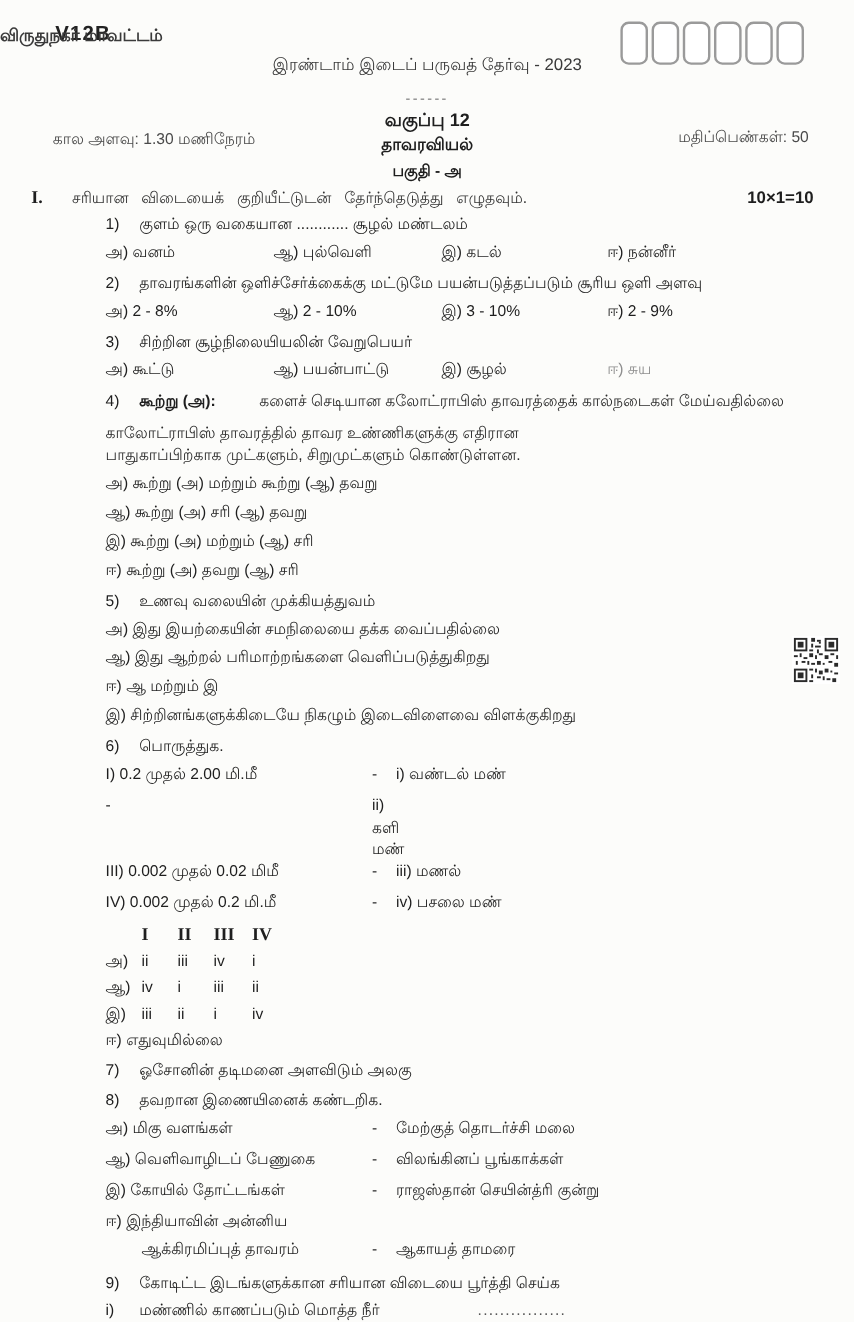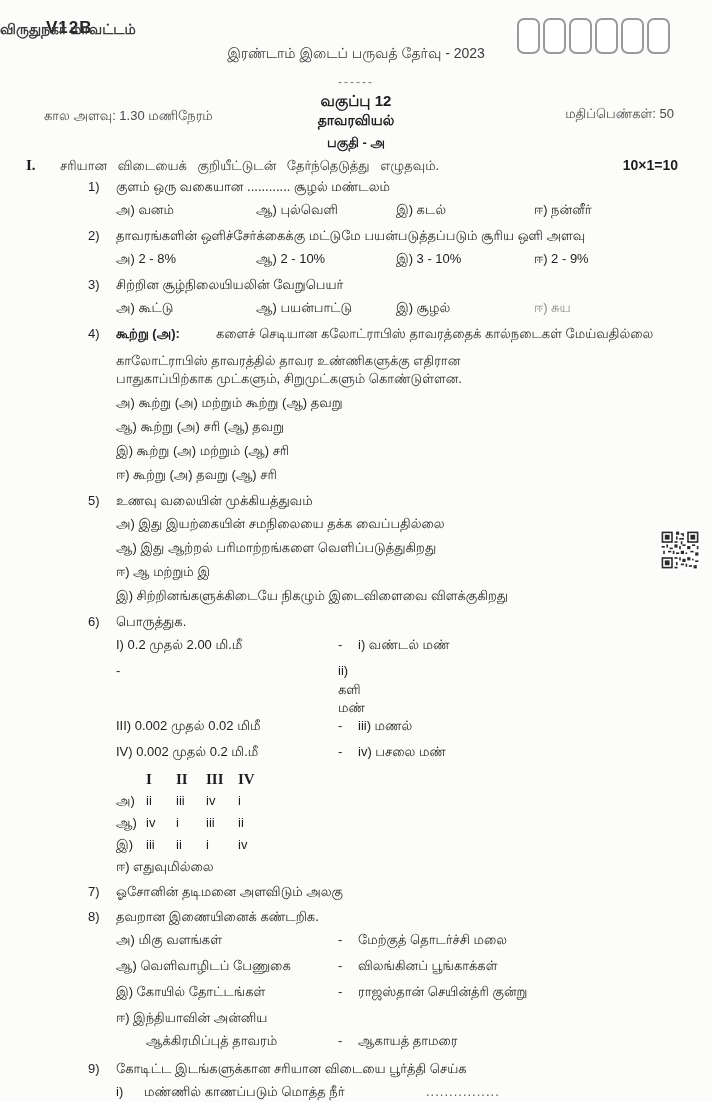--- a/index.html
+++ b/index.html
@@ -25,21 +25,21 @@
   .sec-line { position:absolute; left:26px; right:34px; top:155px; display:flex; align-items:baseline; }
   .sec-numeral { font-weight:700; font-size:15px; width:34px; font-family:"Liberation Serif",serif; }
   .sec-instruction { flex:1; word-spacing:7px; color:#333; }
   .sec-marks { font-weight:700; font-size:14px; }
   
   .qs { position:absolute; top:178px; left:0; right:0; }
   .q { padding-left:88px; margin-bottom:2px; }
   .q-line { display:flex; min-height:23px; }
   .q-no { display:inline-block; width:28px; flex:0 0 28px; }
   .q-text { color:#222; }
-  .q-sub { margin-left:28px; }
+  .q-sub { }
   .opts-4 { display:grid; grid-template-columns:140px 140px 138px auto; min-height:24px; align-items:baseline; }
   .opt { white-space:nowrap; }
   .faint { color:#8e8e8e; }
   .opt-block .line { min-height:24px; }
   .line { min-height:23px; }
   .st-row { display:flex; }
   .st-label { font-weight:700; flex:0 0 100px; white-space:nowrap; }
   .st-text { width:440px; color:#2a2a2a; }
   .match-row { display:grid; grid-template-columns:222px 20px auto; min-height:26px; align-items:baseline; }
   .mx-head { display:grid; grid-template-columns:30px 30px 32px 34px; margin-left:30px; font-weight:700; font-size:15px; font-family:"Liberation Serif",serif; min-height:23px; }

